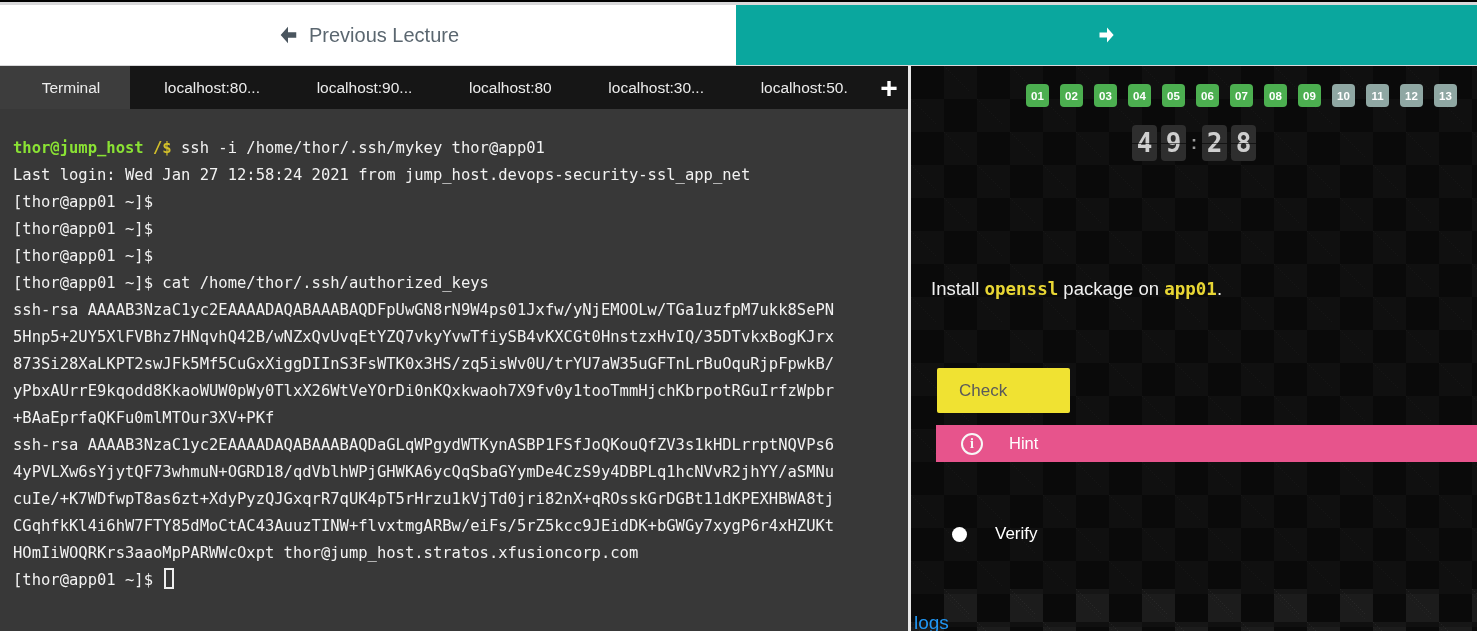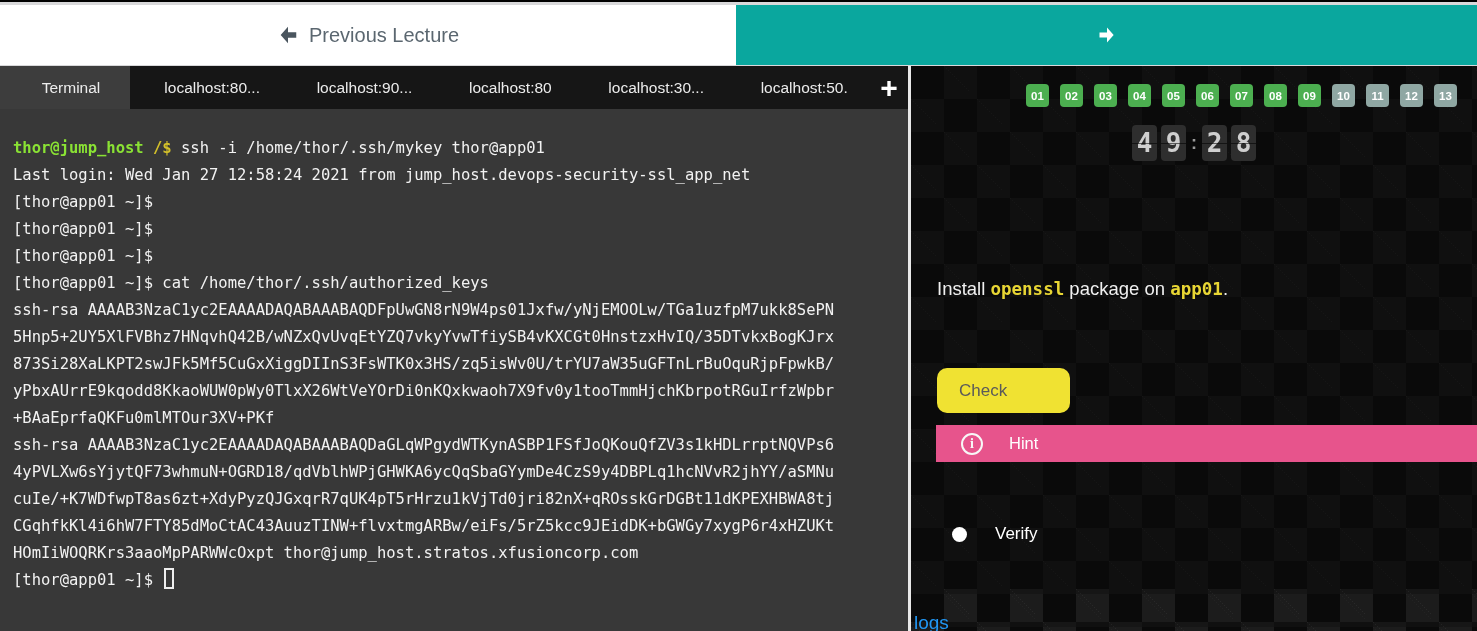--- a/index.html
+++ b/index.html
@@ -43,24 +43,24 @@
   .steps-row { position:absolute; top:18px; right:20px; display:flex; gap:11px; }
   .step-badge { width:23px; height:23px; border-radius:4px; display:flex; align-items:center; justify-content:center; color:#fff; font-size:11.5px; font-weight:bold; cursor:pointer; }
   .step-badge.done { background:#4caf50; }
   .step-badge.pending { background:#8fa7a3; }
 
   .timer { position:absolute; top:59px; left:0; width:100%; display:flex; align-items:center; justify-content:center; gap:4px; }
   .timer .digit { width:25px; height:36px; background:#2e2e2e; border-radius:4px; color:#cfcfcf; font-family:"DejaVu Sans Mono", monospace; font-size:26px; font-weight:bold; display:flex; align-items:center; justify-content:center; position:relative; }
   .timer .digit::after { content:""; position:absolute; left:0; top:50%; width:100%; height:1px; background:rgba(0,0,0,0.55); }
   .timer .colon { color:#9a9a9a; font-size:18px; font-weight:bold; margin:0 1px; }
 
-  .task-line { position:absolute; top:212px; left:26px; font-size:18.5px; color:#f0f0f0; }
+  .task-line { position:absolute; top:212px; left:20px; font-size:18.5px; color:#f0f0f0; }
   .task-line code { font-family:"DejaVu Sans Mono", monospace; color:#e8d634; font-weight:bold; font-size:17.5px; }
 
-  .check-btn { position:absolute; top:302px; left:26px; width:133px; height:45px; background:#f0e232; border:none; border-radius:10px; color:#5a5a5a; font-size:17px; font-family:"Liberation Sans", sans-serif; text-align:left; padding-left:22px; cursor:pointer; }
+  .check-btn { position:absolute; top:302px; left:26px; width:133px; height:45px; background:#f0e232; border:none; border-radius:2px; color:#5a5a5a; font-size:17px; font-family:"Liberation Sans", sans-serif; text-align:left; padding-left:22px; cursor:pointer; }
 
   .hint-bar { position:absolute; top:359px; left:25px; width:544px; height:37px; background:#e7548c; display:flex; align-items:center; gap:26px; padding-left:25px; cursor:pointer; }
   .hint-bar .info-icon { width:22px; height:22px; border:2px solid #f7f7f7; border-radius:50%; color:#f7f7f7; font-size:14px; font-weight:bold; display:flex; align-items:center; justify-content:center; font-family:"Liberation Serif", serif; }
   .hint-bar .hint-lbl { color:#fefefe; font-size:16.5px; }
 
   .verify-row { position:absolute; top:458px; left:41px; display:flex; align-items:center; gap:28px; cursor:pointer; }
   .verify-row .radio { width:15px; height:15px; border-radius:50%; background:#ffffff; }
   .verify-row .verify-lbl { color:#ffffff; font-size:17px; }
 
   .logs-link { position:absolute; left:3px; bottom:-3px; color:#2196f3; font-size:19px; text-decoration:none; cursor:pointer; }

